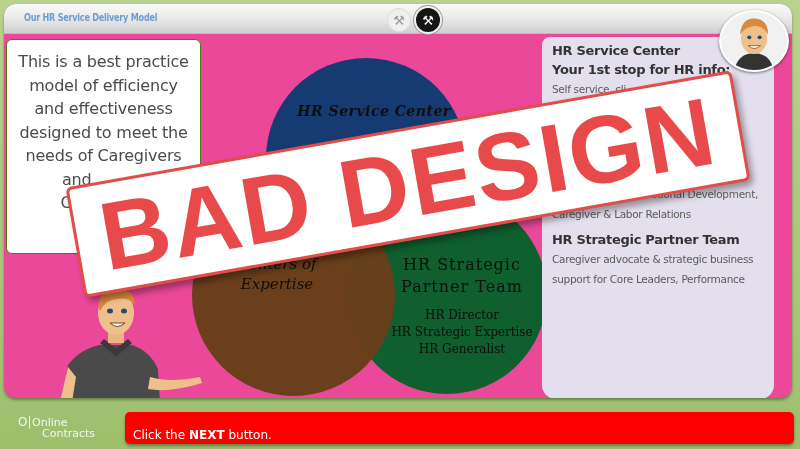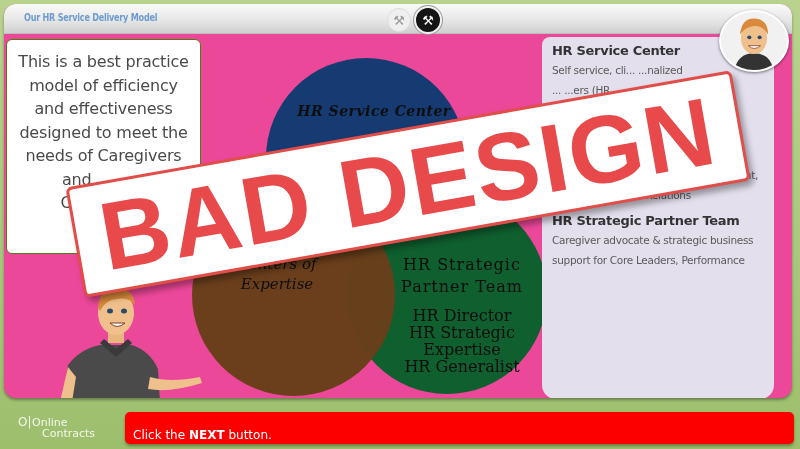--- a/index.html
+++ b/index.html
@@ -53,21 +53,21 @@
   .lbl-brown {
     left: 198px; top: 250px; width: 150px;
     font-family: "DejaVu Serif", serif; font-style: italic; font-size: 15px; line-height: 20px;
   }
   .lbl-green-title {
     left: 383px; top: 250px; width: 150px;
     font-family: "DejaVu Serif", serif; font-size: 16px; line-height: 22px; letter-spacing: 1px;
   }
   .lbl-green-list {
     left: 383px; top: 303px; width: 150px;
-    font-family: "DejaVu Serif", serif; font-size: 16px; line-height: 17px;
+    font-family: "DejaVu Serif", serif; font-size: 12px; line-height: 17px;
   }
 
   .info-panel {
     position: absolute; left: 538px; top: 33px; width: 232px; height: 362px;
     background: #e3dfed; border-radius: 8px 8px 14px 14px;
     padding: 4px 10px 0 10px; color: #555;
   }
   .info-h { font-family: "DejaVu Sans", sans-serif; font-weight: bold; color: #333; font-size: 13px; line-height: 19px; letter-spacing: -0.3px; }
   .info-p { font-family: "DejaVu Sans", sans-serif; font-size: 10.5px; line-height: 20px; color: #5a5a5a; letter-spacing: -0.3px; }
   .info-gap { height: 6px; }
@@ -138,20 +138,21 @@
     <div class="venn-label lbl-green-title">HR Strategic Partner Team</div>
     <div class="venn-label lbl-green-list">
       <div>HR Director</div>
       <div>HR Strategic Expertise</div>
       <div>HR Generalist</div>
     </div>
   </div>
 
   <div class="info-panel">
     <div class="info-h">HR Service Center</div>
+    <div class="info-h">Your 1st stop for HR info:</div>
     <div class="info-p">Self service, cli... ...nalized</div>
     <div class="info-p">... ...ers (HR</div>
     <div class="info-p">... ...e</div>
     <div class="info-gap"></div>
     <div class="info-h">...rvices for:</div>
     <div class="info-p">Compensation &amp; Benefits, Talent</div>
     <div class="info-p">Acquisition, Organizational Development,</div>
     <div class="info-p">Caregiver &amp; Labor Relations</div>
     <div class="info-gap"></div>
     <div class="info-h">HR Strategic Partner Team</div>

